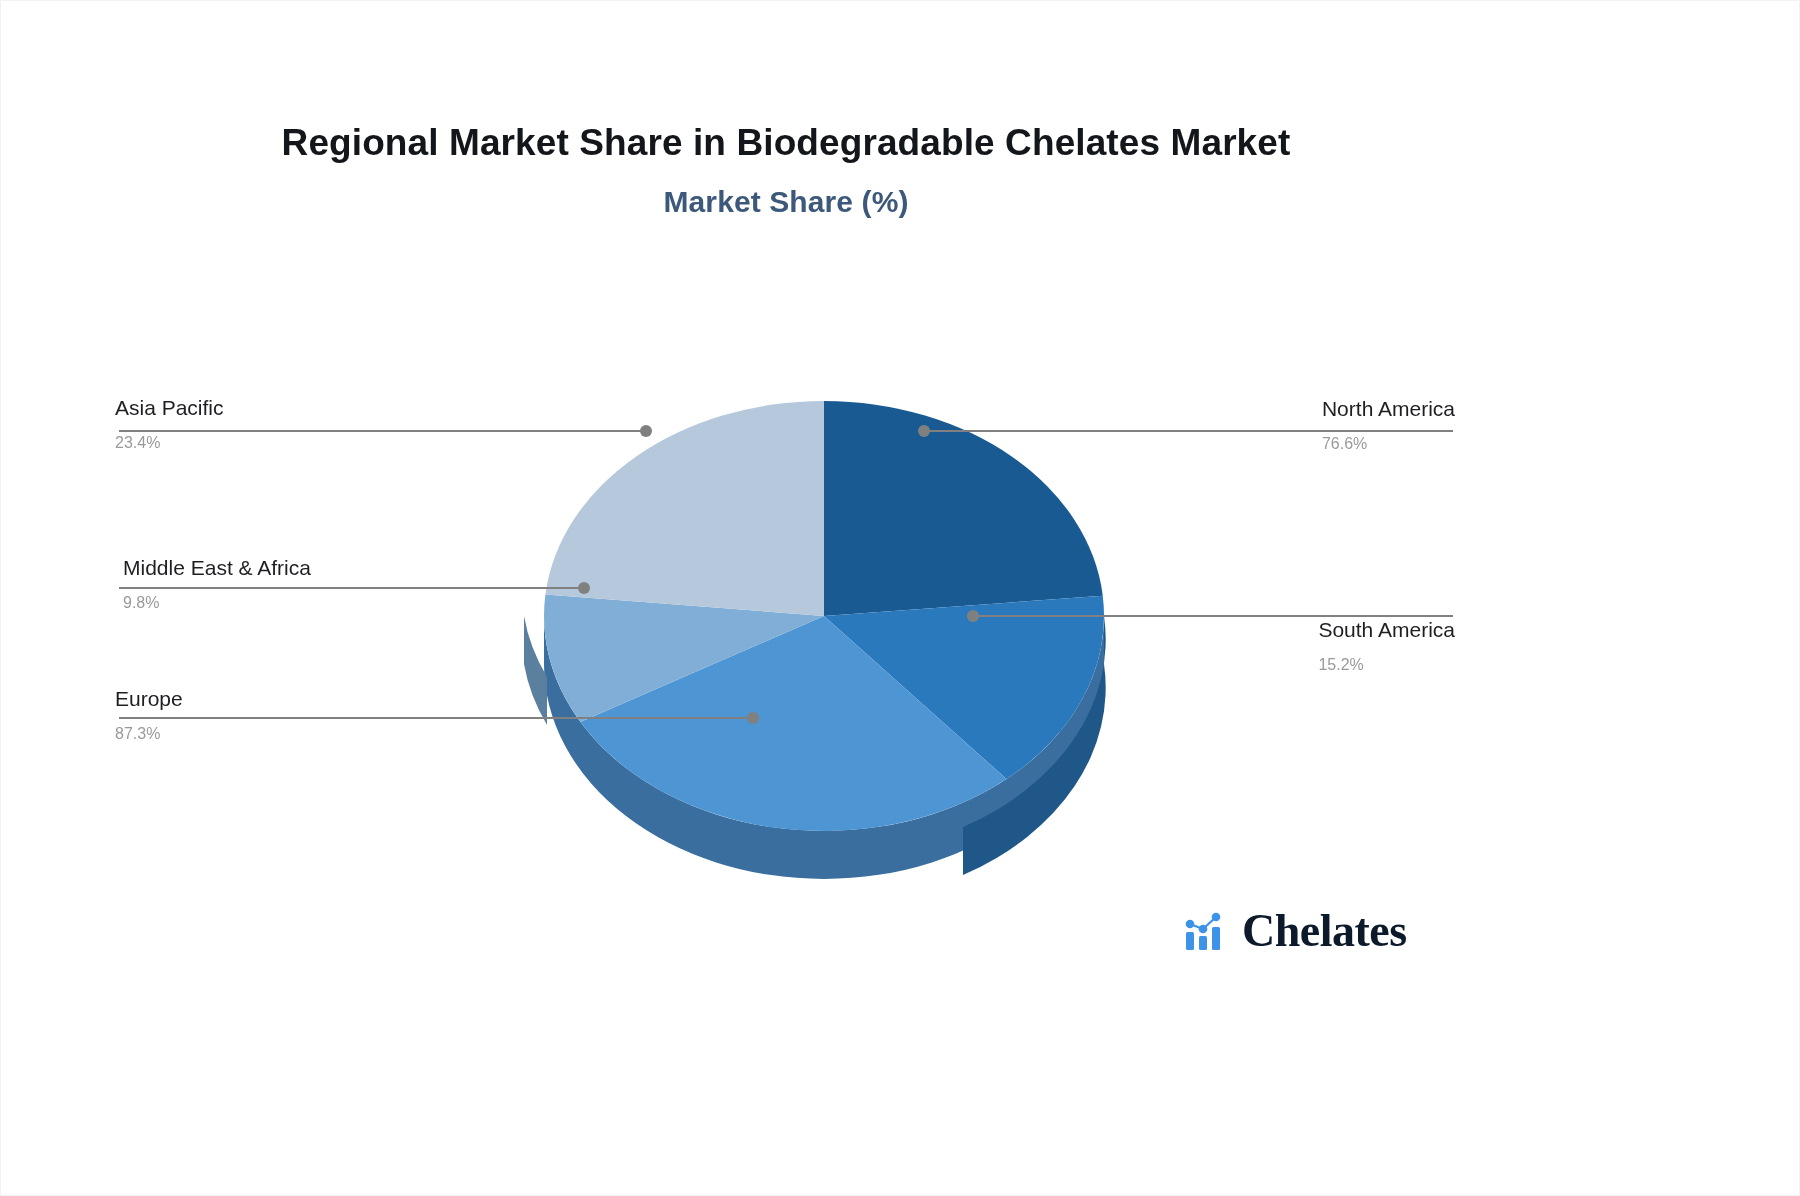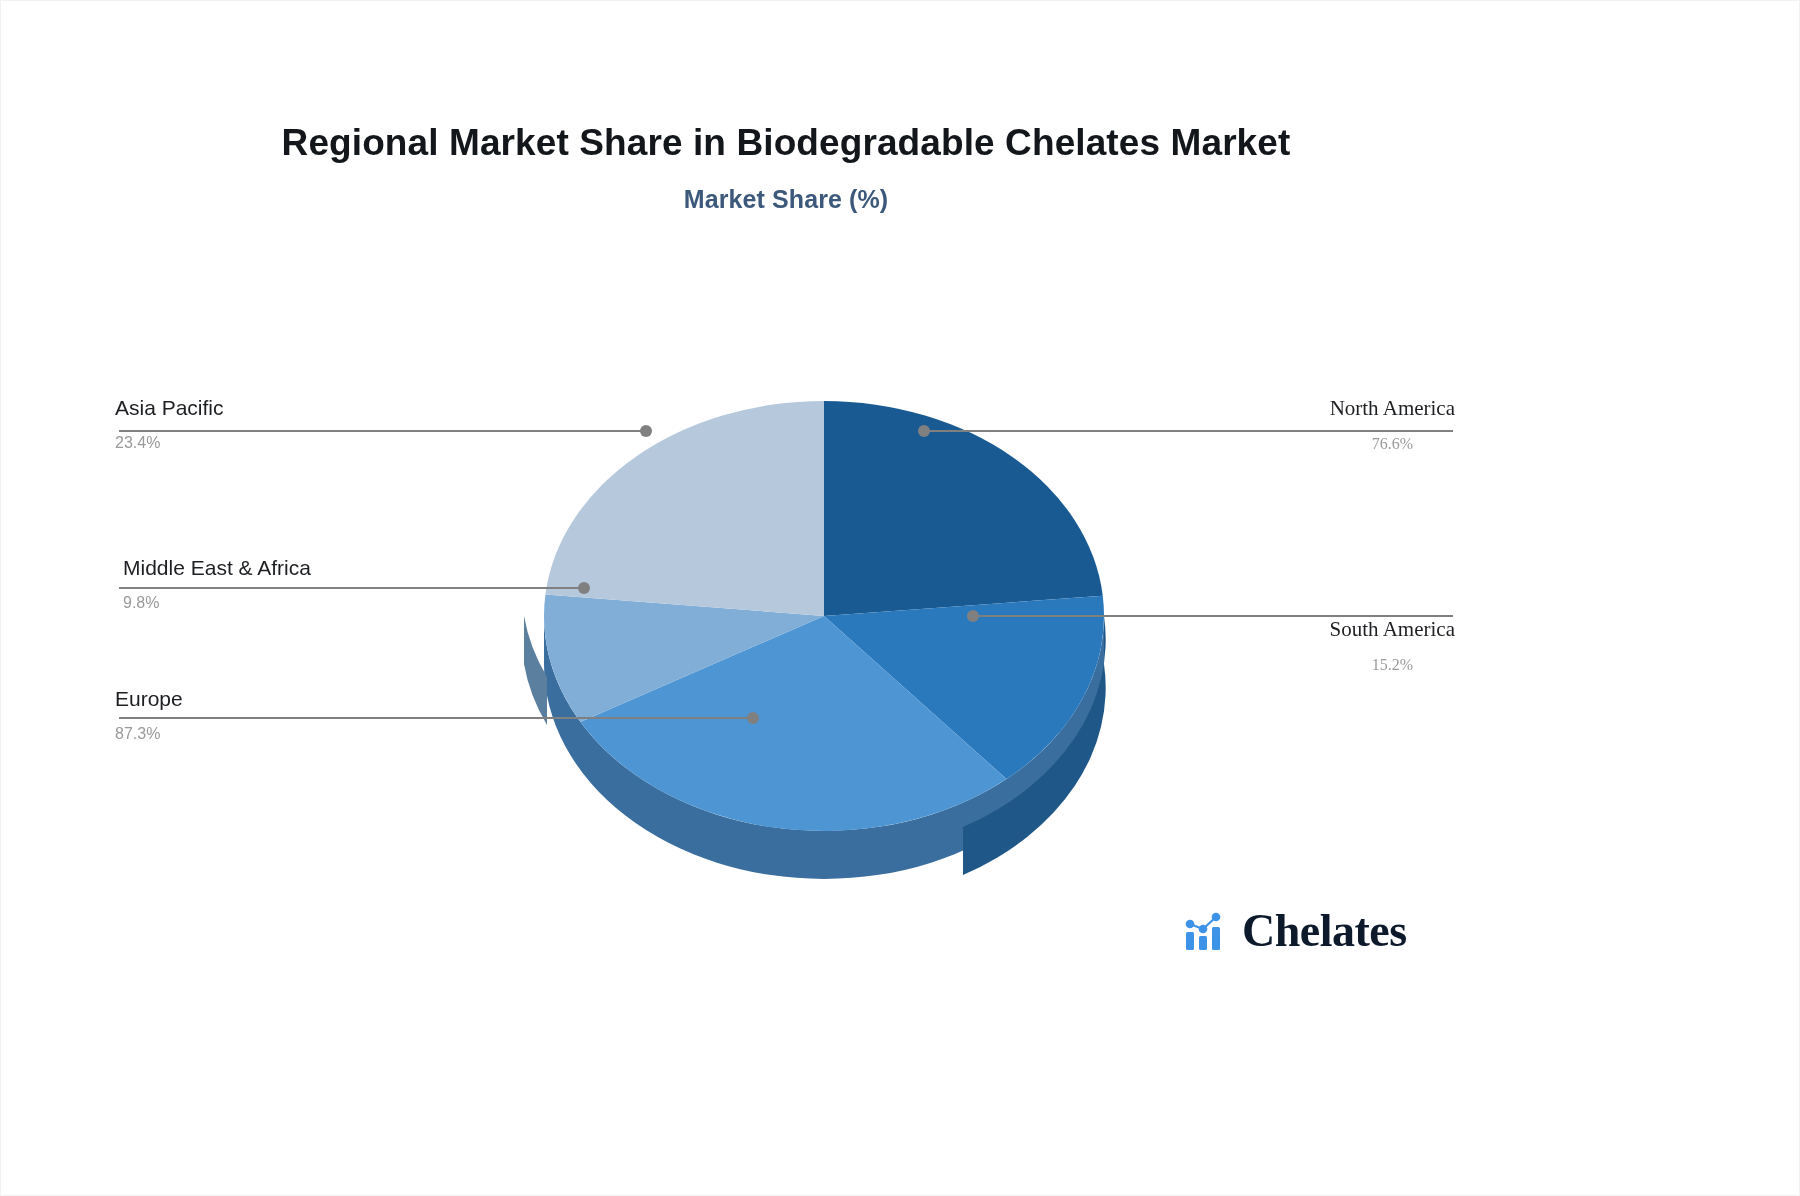--- a/index.html
+++ b/index.html
@@ -33,21 +33,21 @@
   }
   .chart-title {
     font-size: 37px;
     font-weight: bold;
     color: #13161a;
     letter-spacing: 0.1px;
     line-height: 1.2;
   }
   .chart-subtitle {
     margin-top: 20px;
-    font-size: 25px;
+    font-size: 30px;
     font-weight: bold;
     color: #3c597b;
     letter-spacing: 0.1px;
   }
 
   
   #pie-svg {
     position: absolute;
     top: 0;
     left: 0;
@@ -66,21 +66,21 @@
     color: #1d1f22;
     line-height: 1.0;
   }
   .callout .cl-value {
     font-size: 16px;
     color: #9a9a9a;
     line-height: 1.0;
     margin-top: 17px;
   }
   .callout.left  { text-align: left; }
-  .callout.right { text-align: center; font-family: Liberation Serif, serif; }
+  .callout.right { text-align: left; }
 
   
   #logo {
     position: absolute;
     left: 1183px;
     top: 899px;
     width: 240px;
     height: 62px;
     display: flex;
     align-items: center;

